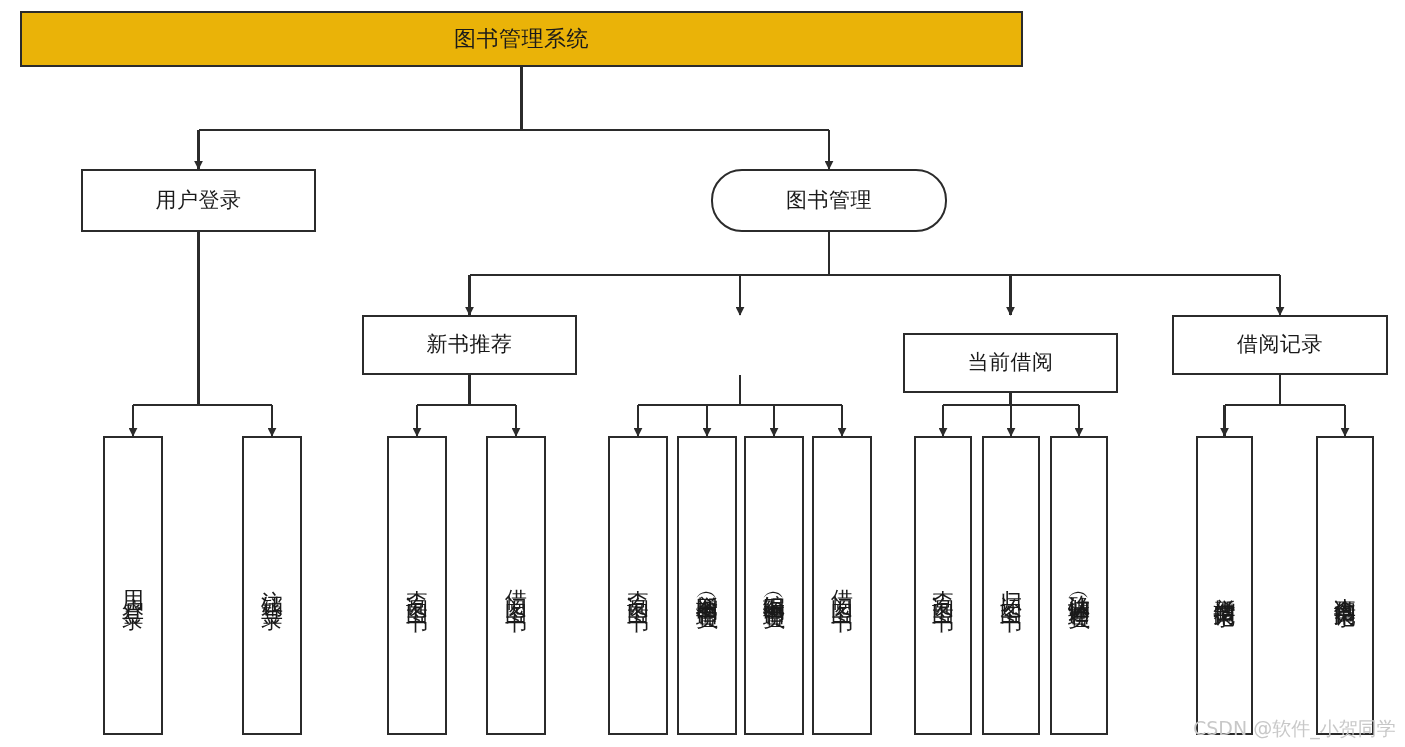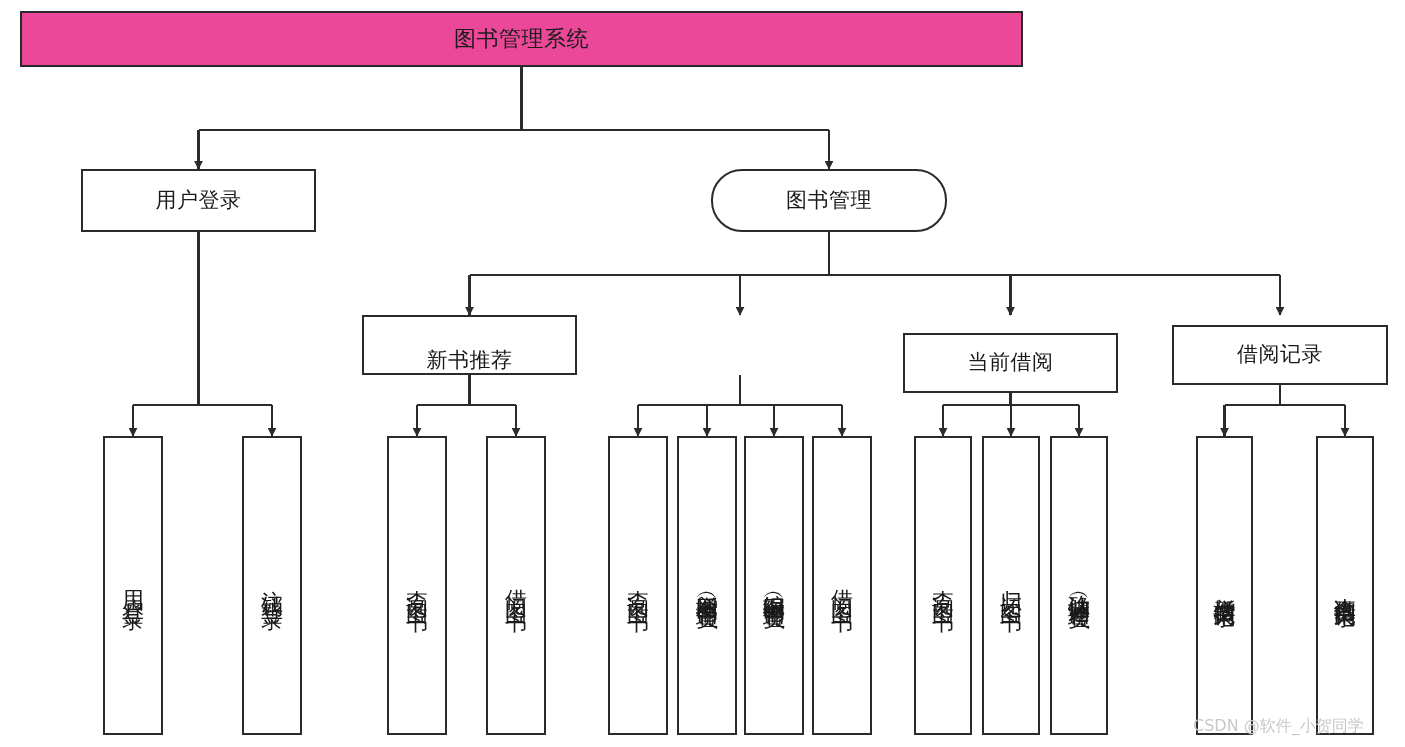--- a/index.html
+++ b/index.html
@@ -87,21 +87,21 @@
     text-align: center;
   }
   .node.vertical.tight .node-label {
     letter-spacing: 2px;
   }
 
   #watermark {
     position: absolute;
     z-index: 3;
     color: #c8c8c8;
-    font-size: 16px;
+    font-size: 19px;
     white-space: nowrap;
     font-family: "DejaVu Sans", "Liberation Sans", sans-serif;
   }
 </style>
 </head>
 <body>
 
 <div id="diagram-canvas">
 
   <svg id="connector-layer" viewBox="0 0 1405 747" width="1405" height="747" xmlns="http://www.w3.org/2000/svg">
@@ -141,36 +141,36 @@
         <line x1="1011" y1="405" x2="1011" y2="436" marker-end="url(#arrowhead)"></line>
         <line x1="1079" y1="405" x2="1079" y2="436" marker-end="url(#arrowhead)"></line>
         <line x1="1280" y1="375" x2="1280" y2="405"></line>
         <line x1="1224.5" y1="405" x2="1345" y2="405"></line>
         <line x1="1224.5" y1="405" x2="1224.5" y2="436" marker-end="url(#arrowhead)"></line>
         <line x1="1345" y1="405" x2="1345" y2="436" marker-end="url(#arrowhead)"></line>
       </g>
   </svg>
 
   <div id="node-layer">
-      <div class="node horizontal root" style="left: 20px; top: 11px; width: 1003px; height: 56px; border-color: rgb(43, 43, 43); background: #ec4899;">
+      <div class="node horizontal root" style="left: 20px; top: 11px; width: 1003px; height: 56px; border-color: rgb(43, 43, 43); background: #eab308;">
         <span class="node-label" style="color: rgb(26, 26, 26);">图书管理系统</span>
       </div>
       <div class="node horizontal" style="left: 81px; top: 169px; width: 235px; height: 63px; border-color: rgb(43, 43, 43); background: rgb(255, 255, 255);">
         <span class="node-label" style="color: rgb(26, 26, 26);">用户登录</span>
       </div>
       <div class="node horizontal" style="left: 711px; top: 169px; width: 236px; height: 63px; border-color: rgb(43, 43, 43); background: rgb(255, 255, 255); border-radius: 31px;">
         <span class="node-label" style="color: rgb(26, 26, 26);">图书管理</span>
       </div>
-      <div class="node horizontal" style="left: 362px; top: 315px; width: 215px; height: 60px; border-color: rgb(43, 43, 43); background: rgb(255, 255, 255); align-items: flex-end;">
+      <div class="node horizontal" style="left: 362px; top: 315px; width: 215px; height: 60px; border-color: rgb(43, 43, 43); background: rgb(255, 255, 255);">
         <span class="node-label" style="color: rgb(26, 26, 26);">新书推荐</span>
       </div>
       <div class="node horizontal" style="left: 903px; top: 333px; width: 215px; height: 60px; border-color: rgb(43, 43, 43); background: rgb(255, 255, 255);">
         <span class="node-label" style="color: rgb(26, 26, 26);">当前借阅</span>
       </div>
-      <div class="node horizontal" style="left: 1172px; top: 325px; width: 216px; height: 60px; border-color: rgb(43, 43, 43); background: rgb(255, 255, 255);">
+      <div class="node horizontal" style="left: 1172px; top: 315px; width: 216px; height: 60px; border-color: rgb(43, 43, 43); background: rgb(255, 255, 255);">
         <span class="node-label" style="color: rgb(26, 26, 26);">借阅记录</span>
       </div>
       <div class="node vertical" style="left: 103px; top: 436px; width: 60px; height: 299px; border-color: rgb(43, 43, 43); background: rgb(255, 255, 255);">
         <span class="node-label" style="color: rgb(26, 26, 26);">用户登录</span>
       </div>
       <div class="node vertical" style="left: 242px; top: 436px; width: 60px; height: 299px; border-color: rgb(43, 43, 43); background: rgb(255, 255, 255);">
         <span class="node-label" style="color: rgb(26, 26, 26);">注销登录</span>
       </div>
       <div class="node vertical" style="left: 387px; top: 436px; width: 60px; height: 299px; border-color: rgb(43, 43, 43); background: rgb(255, 255, 255);">
         <span class="node-label" style="color: rgb(26, 26, 26);">查询图书</span>

